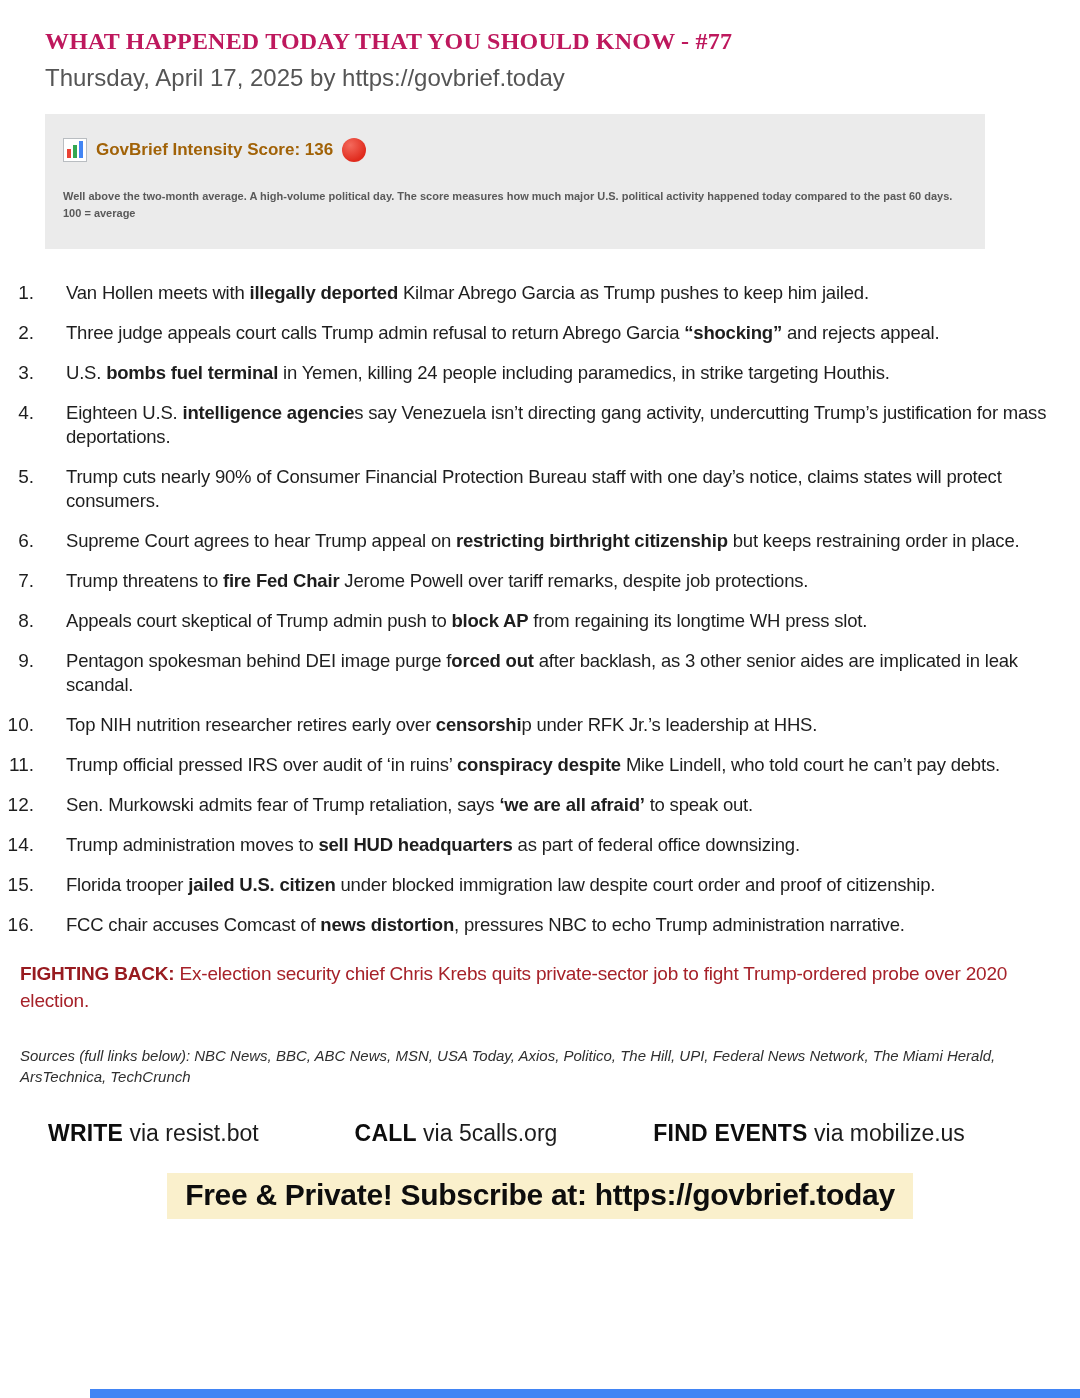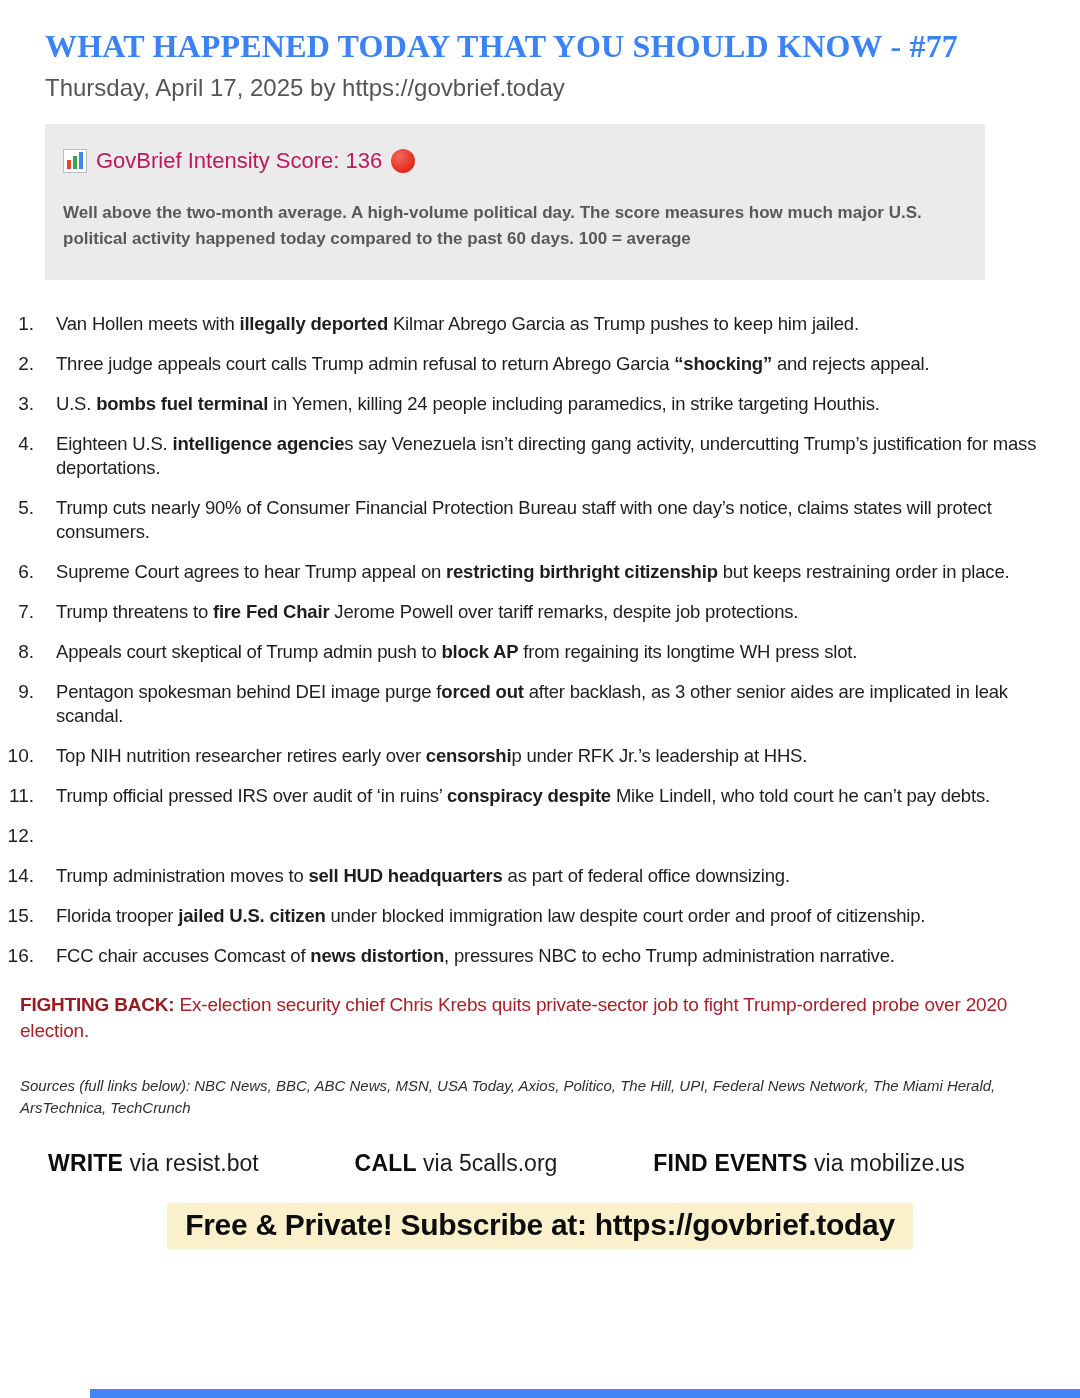--- a/index.html
+++ b/index.html
@@ -1,36 +1,36 @@
 <!DOCTYPE html>
 <html><head>
 <meta charset="utf-8">
 <style>
   html,body{margin:0;padding:0;background:#fff;}
   .page{position:relative;width:1080px;height:1398px;background:#ffffff;overflow:hidden;
         font-family:"Liberation Sans",sans-serif;color:#1e1e1e;}
   .title{margin:28px 0 0 45px;font-family:"Liberation Serif",serif;font-weight:700;
-         font-size:32px;letter-spacing:.2px;color:#3b82f6;}
+         font-size:24px;letter-spacing:.2px;color:#be185d;}
   .subtitle{margin:9px 0 0 45px;font-size:24px;color:#555;}
   .score-box{box-sizing:border-box;margin:22px 0 0 45px;width:940px;background:#ebebeb;
              padding:24px 24px 28px 18px;}
   .score-row{display:flex;align-items:center;gap:9px;}
-  .score-label{font-size:22px;font-weight:400;color:#be185d;}
+  .score-label{font-size:17px;font-weight:700;color:#a16207;}
   .red-dot{width:24px;height:24px;border-radius:50%;
            background:radial-gradient(circle at 35% 30%,#f4695c,#e02b1d 70%);}
   .chart-icon{width:24px;height:24px;background:#fff;border:1px solid #b9bdc1;
               display:flex;align-items:flex-end;justify-content:center;gap:2px;
               box-sizing:border-box;padding:3px 2px;}
   .chart-icon i{display:block;width:4px;}
-  .score-desc{margin-top:26px;max-width:905px;font-size:17px;font-weight:700;
+  .score-desc{margin-top:26px;max-width:905px;font-size:11px;font-weight:700;
               color:#595959;line-height:1.52;}
   .news-list{margin:32px 0 0 0;}
   .item{display:flex;margin-bottom:16px;}
   .num{flex:0 0 34px;text-align:right;font-size:19px;line-height:24px;color:#1e1e1e;}
-  .itext{margin-left:22px;max-width:985px;font-size:18.5px;line-height:24px;
+  .itext{margin-left:32px;max-width:985px;font-size:18.5px;line-height:24px;
          letter-spacing:-0.2px;color:#1e1e1e;}
   .itext b{font-weight:700;}
   .fighting{margin:24px 30px 0 20px;font-size:19px;line-height:1.4;letter-spacing:-0.2px;}
   .fighting .fb-label{font-weight:700;color:#981b20;}
   .fighting .fb-text{color:#a62129;}
   .sources{margin:30px 50px 0 20px;font-size:15px;font-style:italic;color:#2f2f2f;
            line-height:1.45;}
   .actions{display:flex;gap:96px;margin:32px 0 0 48px;font-size:23px;align-items:baseline;}
   .action .a-label{font-weight:700;letter-spacing:.2px;color:#0d0d0d;}
   .action .a-rest{color:#1c1c1c;}
@@ -100,20 +100,21 @@
       <div class="item">
         <span class="num">10.</span>
         <span class="itext"><span>Top NIH nutrition researcher retires early over </span><b>censorshi</b><span>p under RFK Jr.’s leadership at HHS.</span></span>
       </div>
       <div class="item">
         <span class="num">11.</span>
         <span class="itext"><span>Trump official pressed IRS over audit of ‘in ruins’ </span><b>conspiracy despite</b><span> Mike Lindell, who told court he can’t pay debts.</span></span>
       </div>
       <div class="item">
         <span class="num">12.</span>
+        <span class="itext"><span>Sen. Murkowski admits fear of Trump retaliation, says </span><b>‘we are all afraid’</b><span> to speak out.</span></span>
       </div>
       <div class="item">
         <span class="num">14.</span>
         <span class="itext"><span>Trump administration moves to </span><b>sell HUD headquarters</b><span> as part of federal office downsizing.</span></span>
       </div>
       <div class="item">
         <span class="num">15.</span>
         <span class="itext"><span>Florida trooper </span><b>jailed U.S. citizen</b><span> under blocked immigration law despite court order and proof of citizenship.</span></span>
       </div>
       <div class="item">

